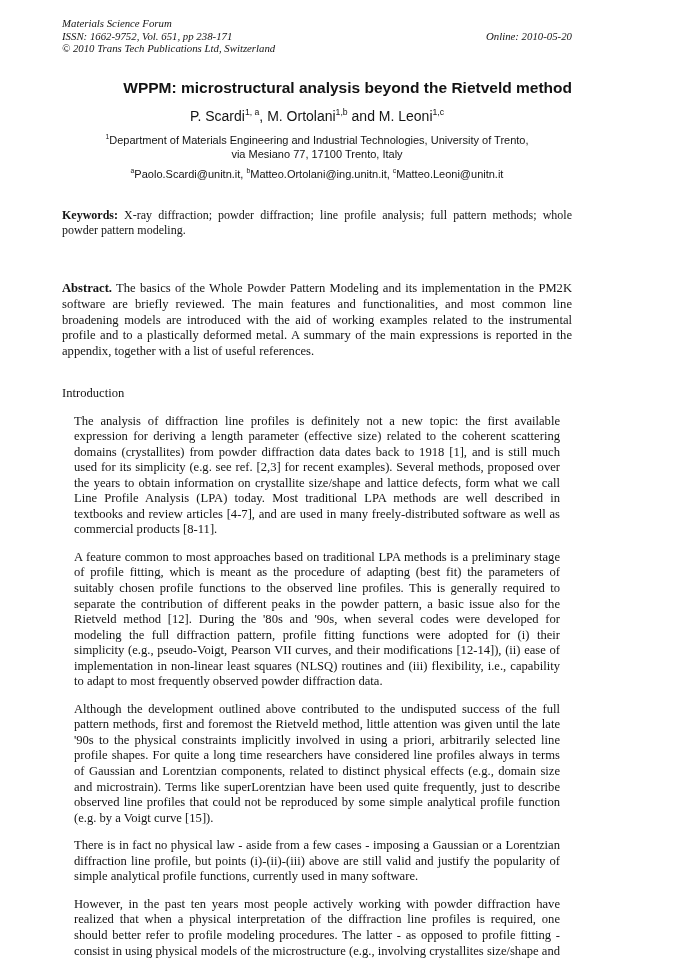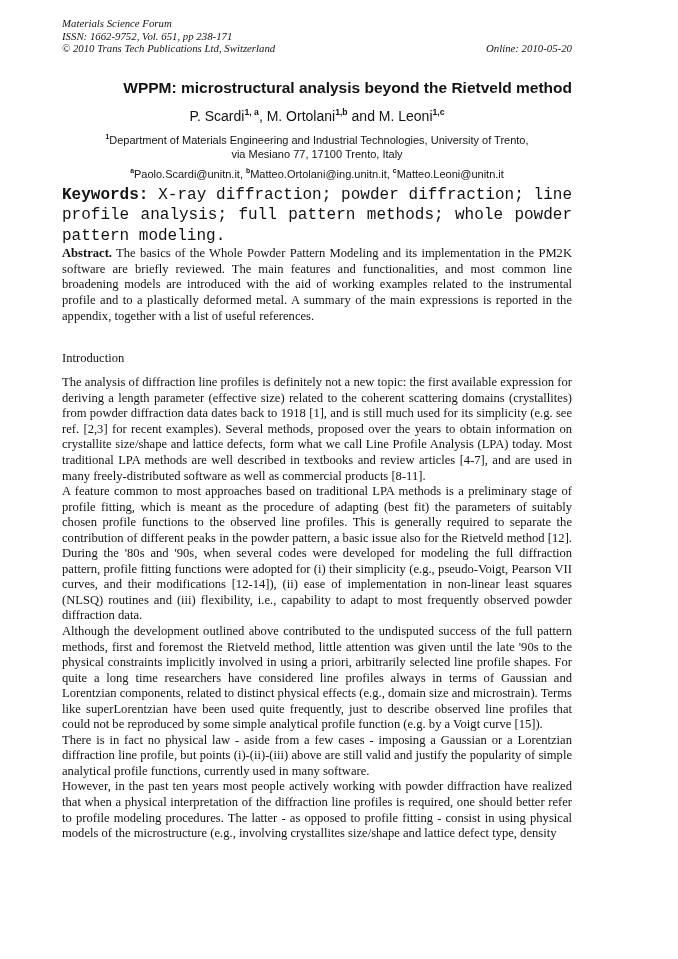--- a/index.html
+++ b/index.html
@@ -18,21 +18,21 @@
     width: 678px;
     height: 959px;
     padding: 17px 106px 0 62px;
     overflow: hidden;
     background: #ffffff;
   }
   
   .header-row {
     display: flex;
     justify-content: space-between;
-    align-items: flex-end;
+    align-items: center;
     font-family: "Liberation Serif", serif;
     font-style: italic;
     font-size: 10.8px;
     line-height: 1.16;
   }
   .header-left div { white-space: nowrap; }
   .header-right { white-space: nowrap; }
 
   
   .paper-title {
@@ -61,51 +61,51 @@
     margin-top: 7px;
     text-align: center;
     font-family: "Liberation Sans", sans-serif;
     font-size: 11px;
     line-height: 1.2;
   }
   sup {
     font-size: 0.62em;
     line-height: 0;
     vertical-align: super;
-    font-weight: bold;
   }
 
   
   .keywords {
-    margin-top: 3px;
-    font-family: Liberation Mono, monospace;
-    font-size: 16px;
+    margin-top: 26px;
+    font-family: Liberation Serif, serif;
+    font-size: 12px;
     line-height: 1.28;
     text-align: justify;
   }
   .keywords .label { font-weight: bold; }
 
   
   .abstract {
+    margin-top: 43px;
     font-size: 12.6px;
     line-height: 1.24;
     text-align: justify;
   }
   .abstract .label { font-weight: bold; }
 
   
   .section-heading {
     margin-top: 27px;
     font-weight: normal;
     font-size: 12.6px;
     line-height: 1.2;
   }
   .paragraphs { margin-top: 9px; }
   .body-par {
-    margin: 0;
+    margin: 12px;
     font-size: 12.6px;
     line-height: 1.235;
     text-align: justify;
   }
   .i { }
 </style>
 </head>
 <body>
 
 <div class="page">

